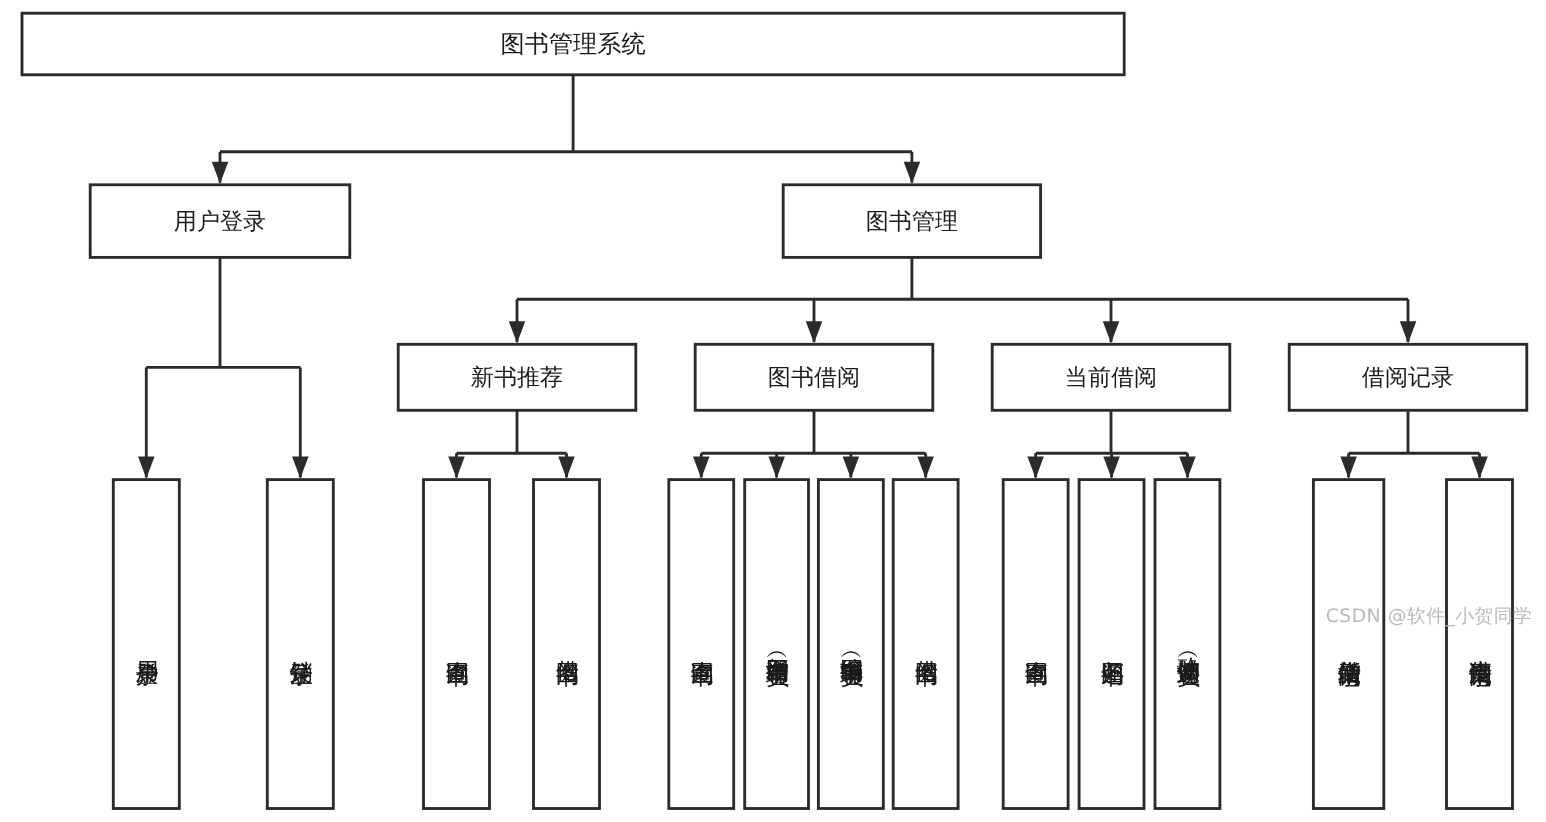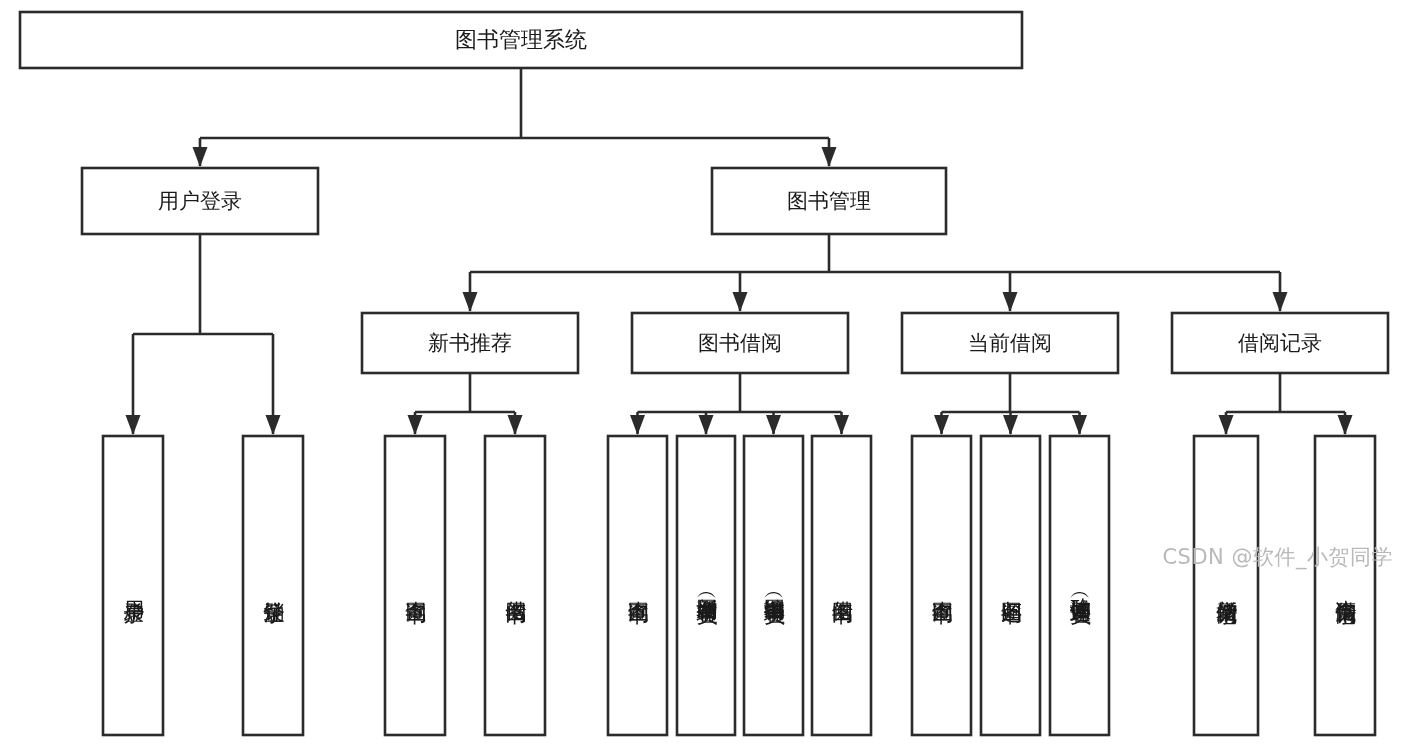--- a/index.html
+++ b/index.html
@@ -70,21 +70,21 @@
     color: #1a1a1a;
     letter-spacing: 1px;
     white-space: nowrap;
     text-align: start;
   }
   .watermark {
     position: absolute;
     right: 12px;
     bottom: 6px;
     font-family: "DejaVu Sans", "Liberation Sans", sans-serif;
-    font-size: 21px;
+    font-size: 17px;
     color: #b9b9b9;
     letter-spacing: 0.5px;
     white-space: nowrap;
     user-select: none;
   }
 </style>
 </head>
 <body>
 
 <div id="diagram-root">

